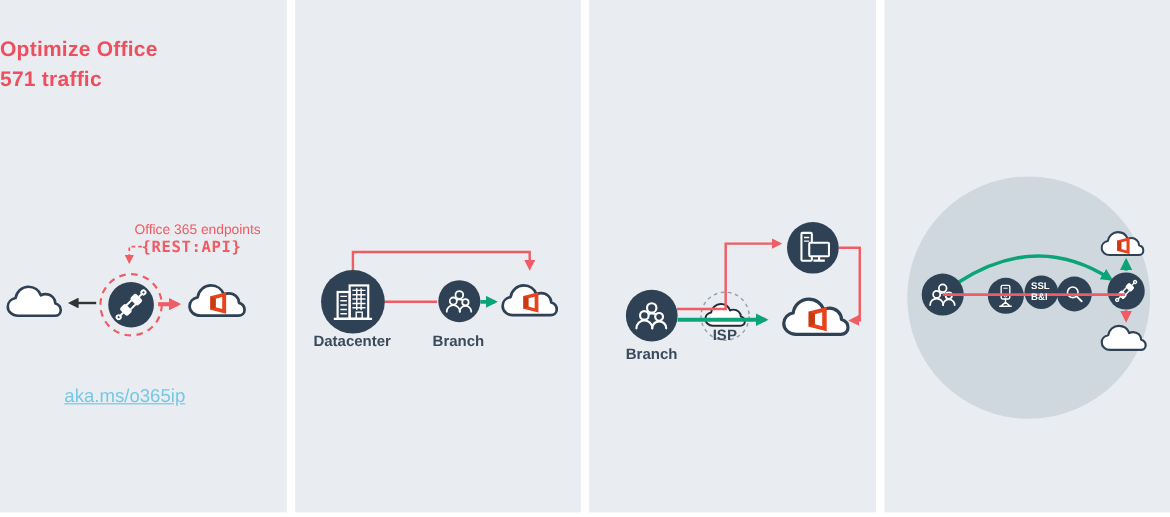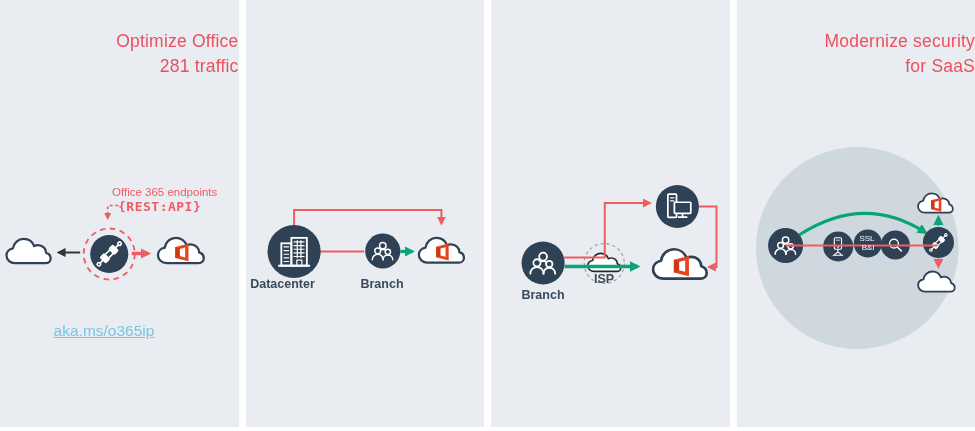--- a/index.html
+++ b/index.html
@@ -9,34 +9,34 @@
     --green:#0aa478;
     --navy:#2f4154;
     --label-navy:#3a4a5c;
     --link-blue:#76c7e4;
     --big-circle:#cfd8de;
   }
   *{box-sizing:border-box;margin:0;padding:0}
   body{width:975px;height:431px;background:#ffffff;font-family:"Liberation Sans",sans-serif;overflow:hidden}
   .wrap{display:flex;gap:7px;width:975px;height:427px;background:#ffffff}
   .panel{flex:1 1 0;background:var(--panel-bg);position:relative;overflow:hidden}
-  .title{position:absolute;top:29px;left:0;right:0;text-align:right;
-         color:var(--title-red);font-size:17.5px;font-weight:400;line-height:1.45;letter-spacing:.2px}
+  .title{position:absolute;top:29px;left:0;right:0;text-align:left;
+         color:var(--title-red);font-size:17.5px;font-weight:700;line-height:1.45;letter-spacing:.2px}
   .diagram{position:absolute;inset:0;width:100%;height:100%}
   .lbl{position:absolute;transform:translateX(-50%);color:var(--label-navy);
        font-size:12.5px;font-weight:600;white-space:nowrap}
   .note1{position:absolute;top:186px;left:112px;color:var(--accent-red);
          font-size:11.5px;white-space:nowrap}
   .note2{position:absolute;top:199px;left:118px;color:var(--accent-red);
          font-family:"DejaVu Sans Mono",monospace;font-size:13px;font-weight:bold;
          letter-spacing:.5px;white-space:nowrap}
   .link{position:absolute;top:322px;left:104px;transform:translateX(-50%);
         color:var(--link-blue);font-size:15.5px;white-space:nowrap}
   .ssl-lbl{position:absolute;top:235px;left:130.5px;transform:translateX(-50%);
-           color:#ffffff;font-size:8px;font-weight:normal;line-height:8.5px;text-align:right;white-space:nowrap}
+           color:#ffffff;font-size:8px;font-weight:bold;line-height:8.5px;text-align:left;white-space:nowrap}
 </style>
 </head>
 <body>
 
 <svg width="0" height="0" style="position:absolute" aria-hidden="true">
   <defs>
     <symbol id="sym-cloud" viewBox="0 0 64 42">
       <path d="M13.5 35.5 C7 35.5 2 30.8 2 25.2 C2 20.2 5.8 16.3 10.8 15.4 C11.9 8 18 2.5 25.4 2.5 C31.9 2.5 37.4 6.6 39.5 12.3 C41 11.5 42.8 11 44.7 11 C50.9 11 55.9 15.7 55.9 21.5 C59.7 22.6 62 25.8 62 29.2 C62 32.8 59 35.5 55.3 35.5 Z" fill="#ffffff" stroke="currentColor" stroke-width="3" stroke-linejoin="round"></path>
     </symbol>
     <symbol id="sym-office" viewBox="0 0 32 32">
@@ -98,21 +98,21 @@
         <circle cx="19.5" cy="20" r="1.8" stroke-width="1.3"></circle>
         <path d="M19.5 24.5 V29 M19.5 29 L13.5 34 M19.5 29 L25.5 34 M11.5 34.5 H27.5"></path>
       </g>
     </symbol>
   </defs>
 </svg>
 
 <div class="wrap">
 
   <section class="panel">
-    <h2 class="title"><span>Optimize Office</span><br><span>281 traffic</span></h2>
+    <h2 class="title"><span>Optimize Office</span><br><span>571 traffic</span></h2>
 
     <svg class="diagram" viewBox="0 0 238 427" preserveAspectRatio="none">
       <defs>
         <marker id="p1-red-big" markerWidth="3" markerHeight="3" refX="2.2" refY="1.5" orient="auto">
           <path d="M0 0 L3 1.5 L0 3 Z" fill="#f15b63"></path>
         </marker>
         <marker id="p1-red-sm" markerWidth="5" markerHeight="5" refX="3.6" refY="2.5" orient="auto">
           <path d="M0 0 L5 2.5 L0 5 Z" fill="#f15b63"></path>
         </marker>
         <marker id="p1-black" markerWidth="4.5" markerHeight="4.5" refX="3.2" refY="2.25" orient="auto">
@@ -159,21 +159,21 @@
 
       <circle cx="136.5" cy="251" r="17.5" fill="#2f4154"></circle>
       <use href="#sym-people" x="122.5" y="237" width="28" height="28"></use>
 
       <path d="M154 251.5 H166" stroke="#0aa478" stroke-width="3.2" fill="none" marker-end="url(#p2-green)"></path>
 
       <use href="#sym-cloud" x="171" y="236" width="48" height="31.5" style="color:#2f4154"></use>
       <use href="#sym-office" x="186" y="242" width="20" height="20"></use>
     </svg>
 
-    <div class="lbl" style="left:37px;top:277px">Datacenter</div>
+    <div class="lbl" style="left:48px;top:277px">Datacenter</div>
     <div class="lbl" style="left:136.5px;top:277px">Branch</div>
   </section>
 
   <section class="panel">
 
     <svg class="diagram" viewBox="0 0 238 427" preserveAspectRatio="none">
       <defs>
         <marker id="p3-red" markerWidth="4.5" markerHeight="4.5" refX="3.2" refY="2.25" orient="auto">
           <path d="M0 0 L4.5 2.25 L0 4.5 Z" fill="#f15b63"></path>
         </marker>
@@ -197,21 +197,20 @@
 
       <use href="#sym-cloud" x="160" y="247" width="57" height="37.5" style="color:#2f4154"></use>
       <use href="#sym-office" x="178" y="254" width="24" height="24"></use>
     </svg>
 
     <div class="lbl" style="left:52px;top:288px">Branch</div>
     <div class="lbl" style="left:113px;top:272px">ISP</div>
   </section>
 
   <section class="panel">
-    <h2 class="title"><span>Modernize security</span><br><span>for SaaS</span></h2>
 
     <svg class="diagram" viewBox="0 0 238 427" preserveAspectRatio="none">
       <defs>
         <marker id="p4-red" markerWidth="4.5" markerHeight="4.5" refX="3.2" refY="2.25" orient="auto">
           <path d="M0 0 L4.5 2.25 L0 4.5 Z" fill="#f15b63"></path>
         </marker>
         <marker id="p4-green" markerWidth="3.4" markerHeight="3.4" refX="2.5" refY="1.7" orient="auto">
           <path d="M0 0 L3.4 1.7 L0 3.4 Z" fill="#0aa478"></path>
         </marker>
       </defs>

